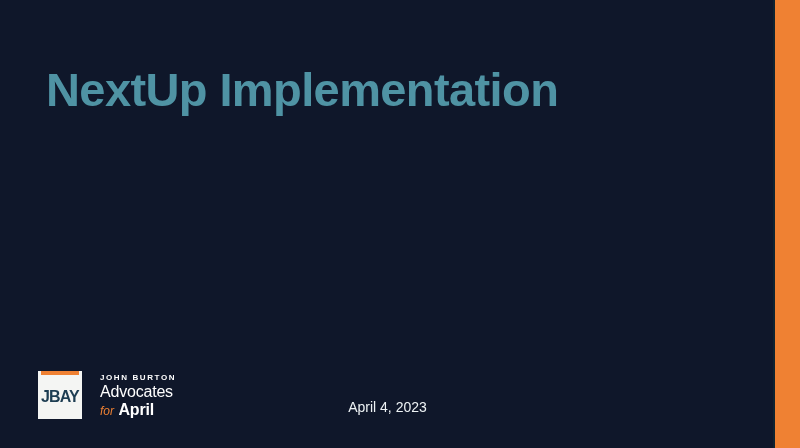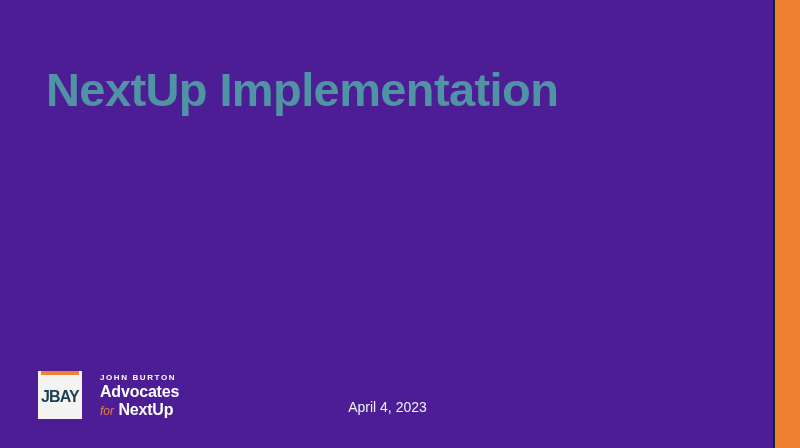--- a/index.html
+++ b/index.html
@@ -5,21 +5,21 @@
   html, body {
     margin: 0;
     padding: 0;
     background: #000;
   }
   #slide {
     position: relative;
     width: 800px;
     height: 448px;
     overflow: hidden;
-    background: #4c1d95;
+    background: #0f172a;
     font-family: "Liberation Sans", sans-serif;
   }
 
   
   .accent-orange {
     position: absolute;
     top: 0;
     right: 0;
     width: 25px;
     height: 448px;
@@ -88,21 +88,21 @@
   }
   .logo-line-1 {
     font-size: 8px;
     font-weight: bold;
     letter-spacing: 1.6px;
     color: #ffffff;
     line-height: 11px;
   }
   .logo-line-2 {
     font-size: 16px;
-    font-weight: bold;
+    font-weight: normal;
     letter-spacing: -0.2px;
     color: #ffffff;
     line-height: 18px;
   }
   .logo-line-3 {
     font-size: 16px;
     line-height: 18px;
     color: #ffffff;
     white-space: nowrap;
   }
@@ -140,19 +140,19 @@
   <div class="title">NextUp Implementation</div>
 
   <div class="logo">
     <div class="logo-mark">
       <div class="logo-mark-bar"></div>
       <div class="logo-mark-text">JBAY</div>
     </div>
     <div class="logo-words">
       <div class="logo-line-1">JOHN BURTON</div>
       <div class="logo-line-2">Advocates</div>
-      <div class="logo-line-3"><span class="logo-for">for</span> <span class="logo-youth">NextUp</span></div>
+      <div class="logo-line-3"><span class="logo-for">for</span> <span class="logo-youth">April</span></div>
     </div>
   </div>
 
   <div class="date">April 4, 2023</div>
 
 </div>
 
 </body></html>

